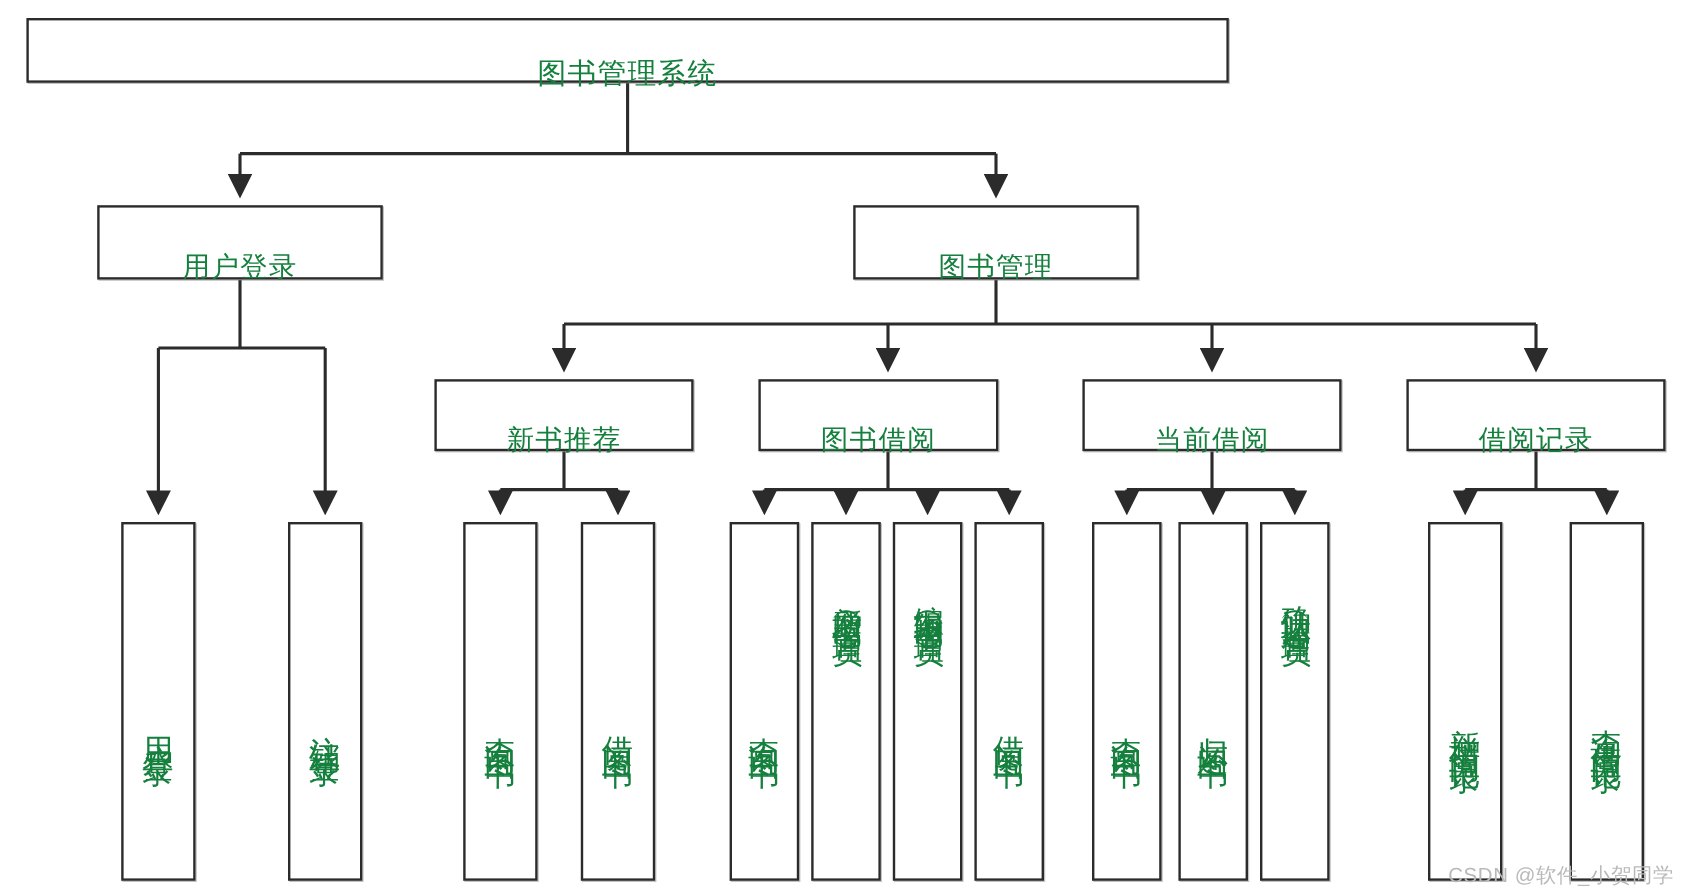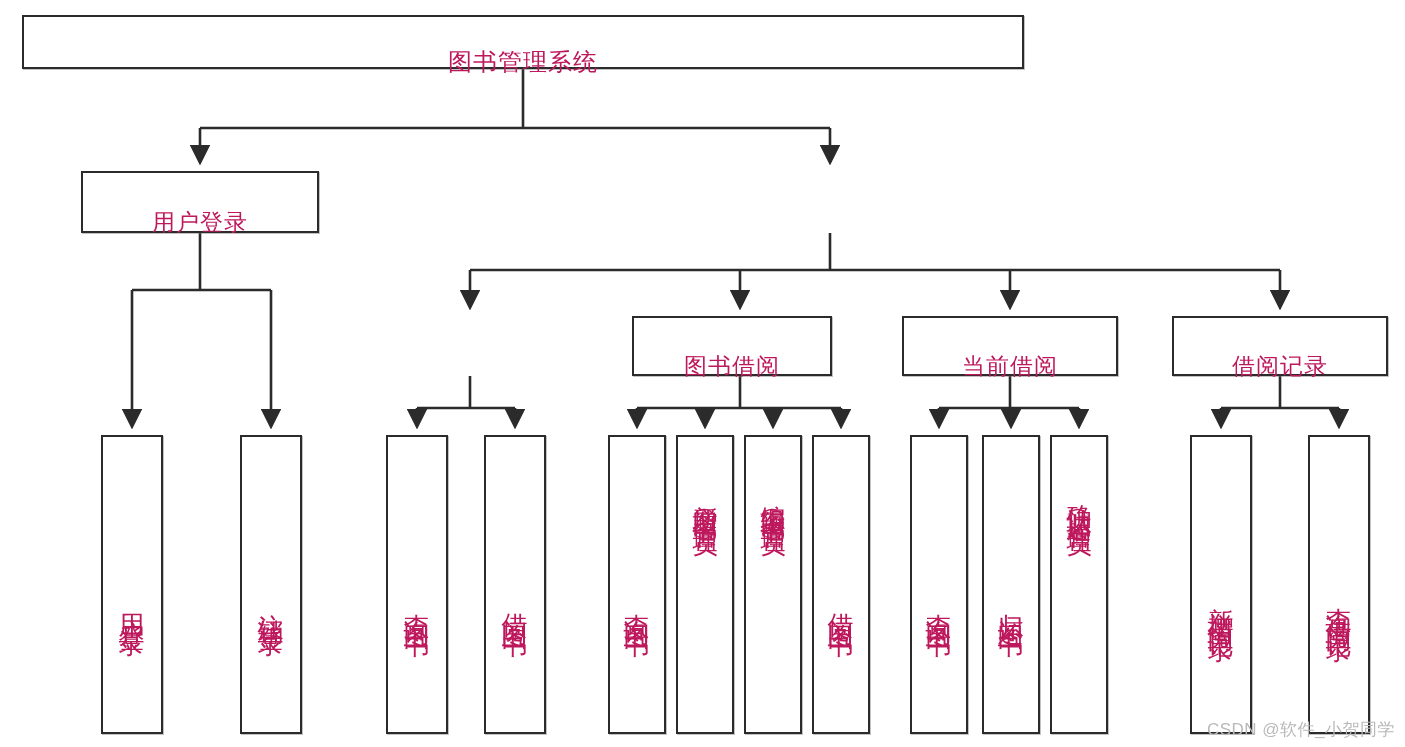--- a/index.html
+++ b/index.html
@@ -34,21 +34,21 @@
     display: flex;
     align-items: center;
     justify-content: center;
     color: #1a1a1a;
     box-shadow: 1px 1px 0 rgba(120,120,120,0.45);
   }
   .node .lbl {
     display: block;
     text-align: center;
     line-height: 1.22;
-    color: #be185d;
+    color: #15803d;
     margin-top: 40px;
   }
   
   .node.h .lbl {
     font-size: 23px;
     letter-spacing: 1px;
     white-space: nowrap;
   }
   .node.h.root .lbl {
     font-size: 24px;
@@ -140,21 +140,27 @@
     </g>
   </svg>
 
   <div class="node h root" style="left:22px; top:15px; width:1002px; height:54px;">
     <span class="lbl">图书管理系统</span>
   </div>
 
   <div class="node h" style="left:81px; top:171px; width:238px; height:62px;">
     <span class="lbl">用户登录</span>
   </div>
-
+  <div class="node h" style="left:711px; top:171px; width:238px; height:62px;">
+    <span class="lbl">图书管理</span>
+  </div>
+
+  <div class="node h" style="left:362px; top:316px; width:216px; height:60px;">
+    <span class="lbl">新书推荐</span>
+  </div>
   <div class="node h" style="left:632px; top:316px; width:200px; height:60px;">
     <span class="lbl">图书借阅</span>
   </div>
   <div class="node h" style="left:902px; top:316px; width:216px; height:60px;">
     <span class="lbl">当前借阅</span>
   </div>
   <div class="node h" style="left:1172px; top:316px; width:216px; height:60px;">
     <span class="lbl">借阅记录</span>
   </div>
 

